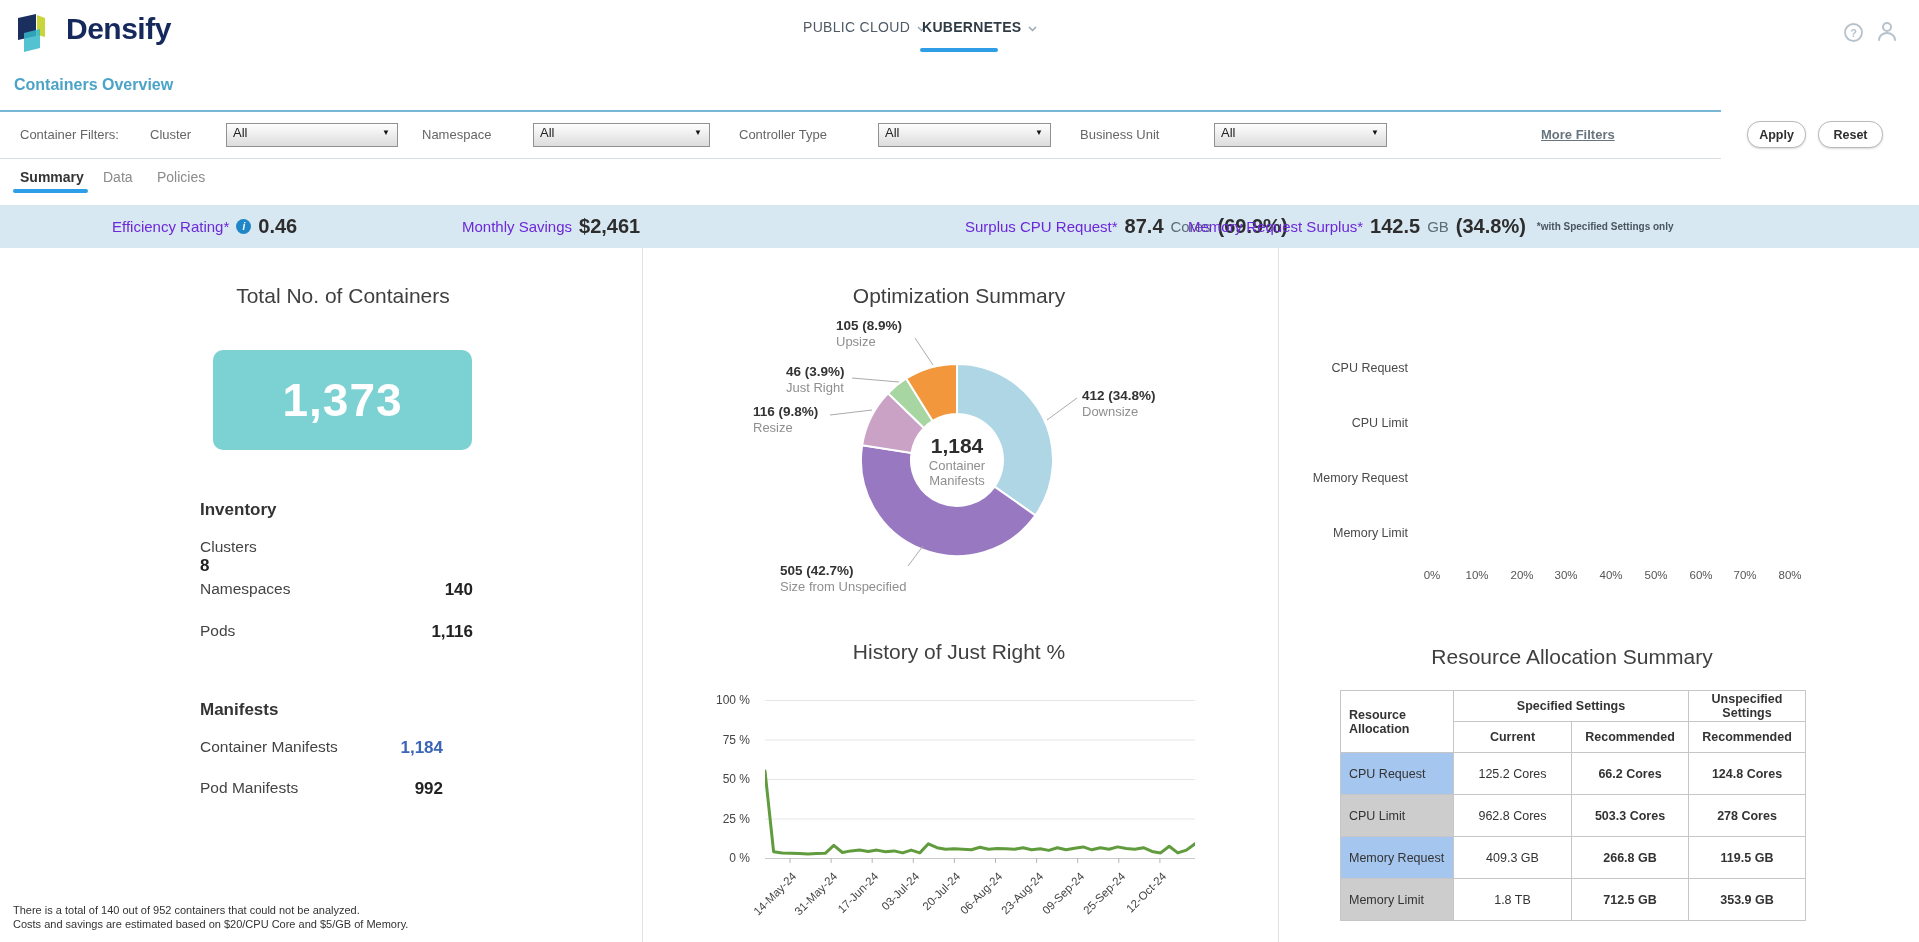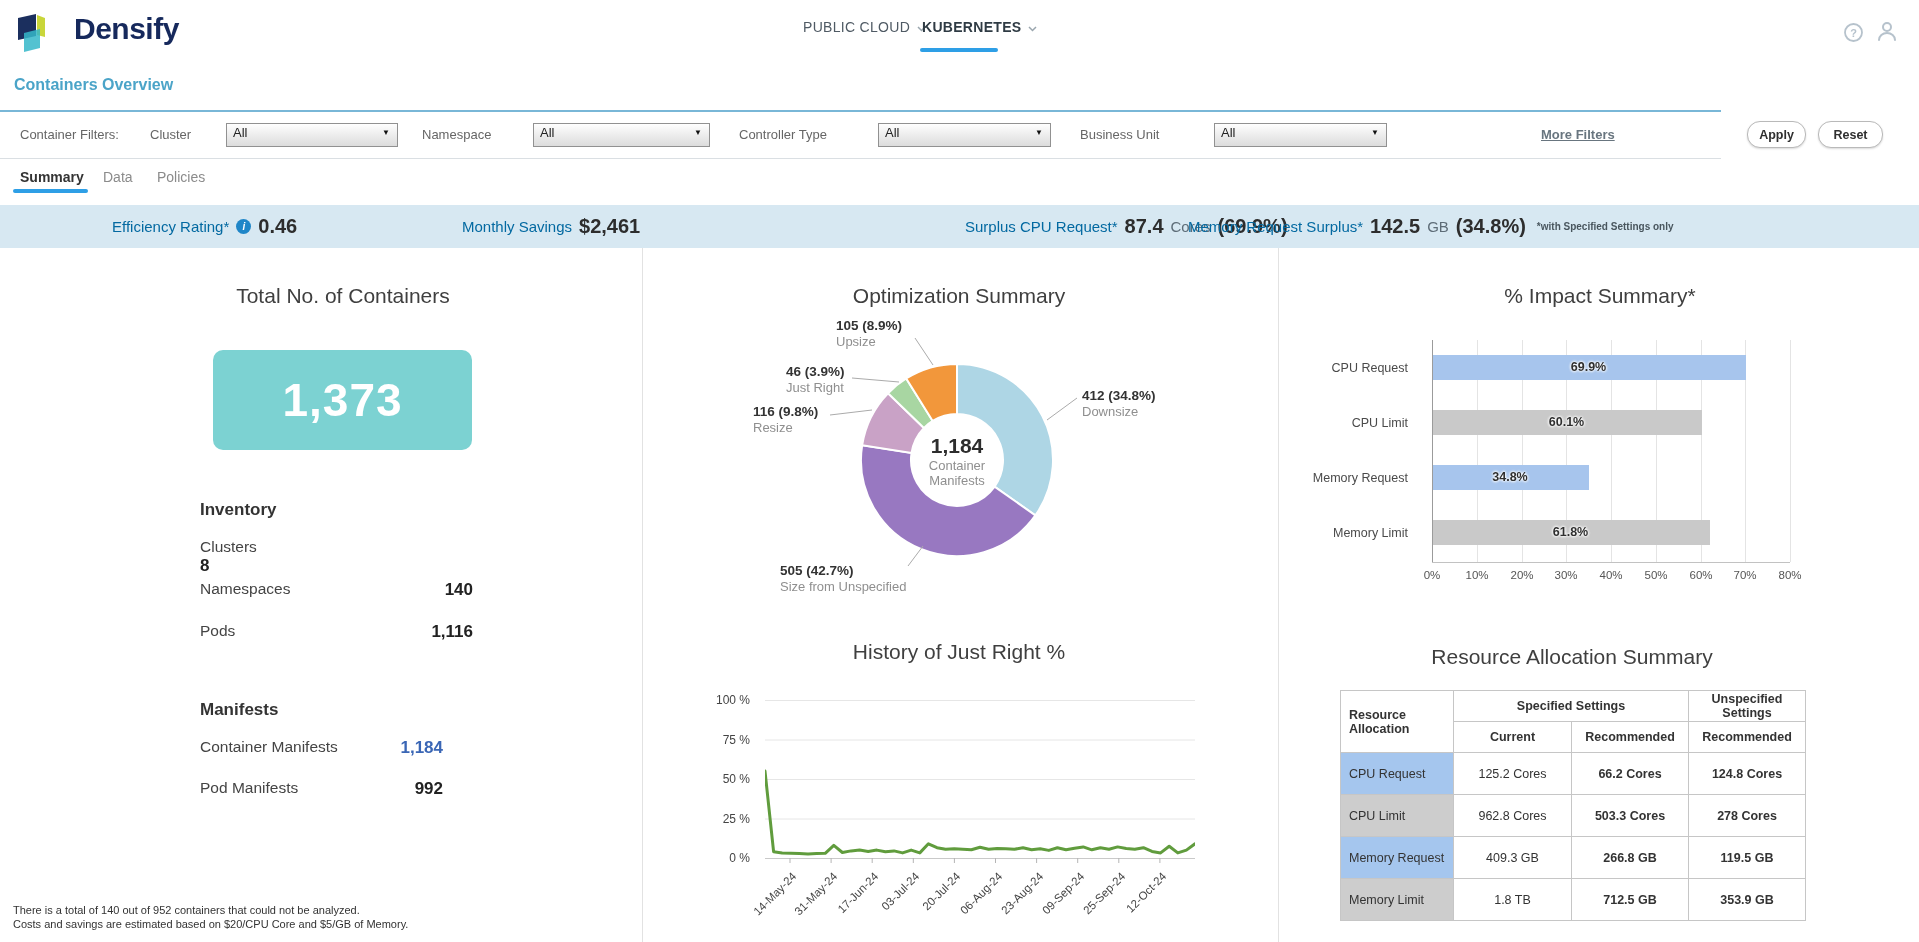--- a/index.html
+++ b/index.html
@@ -24,21 +24,21 @@
   .pill{border:1px solid #b9b9b9;border-radius:13px;background:#fff;box-shadow:0 1px 2px rgba(0,0,0,.15);
         font-size:12.5px;font-weight:bold;color:#2f2f2f;display:flex;align-items:center;justify-content:center;
         height:25px;cursor:pointer;font-family:"Liberation Sans",sans-serif;}
   
   .tab{font-size:14px;cursor:pointer;}
   .tab-active{font-weight:bold;color:#333;}
   .tab-idle{color:#8b8b8b;}
   
   .kpistrip{left:0;top:205px;width:1919px;height:43px;background:#d7e8f2;}
   .kpigroup{position:absolute;top:0;height:43px;display:flex;align-items:center;gap:7px;white-space:nowrap;}
-  .kpi-label{font-size:15px;color:#0369a1;}
+  .kpi-label{font-size:15px;color:#6d28d9;}
   .kpi-value{font-size:20px;font-weight:bold;color:#2d2d2d;}
   .kpi-unit{font-size:15px;color:#5d6c77;}
   .kpi-note{font-size:10px;font-weight:bold;color:#49565e;margin-left:4px;}
   .info-icon{width:15px;height:15px;border-radius:50%;background:#1f86c8;color:#fff;font-size:10px;
              font-weight:bold;font-style:italic;display:flex;align-items:center;justify-content:center;cursor:pointer;}
   
   .vdivider{position:absolute;top:248px;bottom:0;width:1px;background:#e2e2e2;}
   .sec-title{position:absolute;font-size:21px;color:#3f3f3f;text-align:center;}
   .totalbox{left:213px;top:350px;width:259px;height:100px;background:#7cd2d2;border-radius:10px;
             display:flex;align-items:center;justify-content:center;}
@@ -73,21 +73,21 @@
   #alloc-table .th-res{text-align:left;padding-left:8px;}
   #alloc-table td{height:39px;text-align:center;background:#fff;}
   #alloc-table td.row-label{text-align:left;padding-left:8px;}
   #alloc-table td.rec{font-weight:bold;}
 </style>
 </head>
 <body>
 
 <div id="app">
 
-  <div class="abs" style="left:14px;top:12px;display:flex;align-items:flex-start;gap:20px;">
+  <div class="abs" style="left:14px;top:12px;display:flex;align-items:flex-start;gap:12px;">
     <span>
       <svg width="40" height="42" viewBox="0 0 40 42">
         <polygon points="4,6 22,2 22,24 4,28" fill="#1b2f5e"></polygon>
         <polygon points="23,3 31,6 31,25 23,23" fill="#c9d63a"></polygon>
         <polygon points="10,21 26,17 26,36 10,40" fill="#35b7c9" opacity="0.85"></polygon>
       </svg>
     </span>
     <span class="brand-text">Densify</span>
   </div>
 
@@ -297,45 +297,25 @@
       <div class="xlab" style="left: 7.2px; top: 2px;">17-Jun-24</div>
       <div class="xlab" style="left: 48.3px; top: 2px;">03-Jul-24</div>
       <div class="xlab" style="left: 89.4px; top: 2px;">20-Jul-24</div>
       <div class="xlab" style="left: 130.5px; top: 2px;">06-Aug-24</div>
       <div class="xlab" style="left: 171.6px; top: 2px;">23-Aug-24</div>
       <div class="xlab" style="left: 212.7px; top: 2px;">09-Sep-24</div>
       <div class="xlab" style="left: 253.8px; top: 2px;">25-Sep-24</div>
       <div class="xlab" style="left: 294.9px; top: 2px;">12-Oct-24</div>
     </div>
 
-  <div class="sec-title" style="left:1290px;top:284px;width:620px;">% Impact Summary*</div>
   <div id="impact-cats" class="abs" style="left:1290px;top:340px;width:130px;height:222px;">
       <div class="bar-cat" style="top: 21px;">CPU Request</div>
       <div class="bar-cat" style="top: 76px;">CPU Limit</div>
       <div class="bar-cat" style="top: 131px;">Memory Request</div>
       <div class="bar-cat" style="top: 186px;">Memory Limit</div>
-    </div>
-  <div id="impact-plot" class="abs" style="left:1432px;top:340px;width:358px;height:222px;border-bottom:1px solid #c2c2c2;">
-      <div class="vgrid vgrid0" style="left: 0px;"></div>
-      <div class="vgrid" style="left: 45px;"></div>
-      <div class="vgrid" style="left: 90px;"></div>
-      <div class="vgrid" style="left: 134px;"></div>
-      <div class="vgrid" style="left: 179px;"></div>
-      <div class="vgrid" style="left: 224px;"></div>
-      <div class="vgrid" style="left: 269px;"></div>
-      <div class="vgrid" style="left: 313px;"></div>
-      <div class="vgrid" style="left: 358px;"></div>
-      <div class="hbar" style="top: 15px; width: 313px; background: rgb(167, 197, 237);"></div>
-      <div class="bar-value" style="left: 126.5px; top: 20px;">69.9%</div>
-      <div class="hbar" style="top: 70px; width: 269px; background: rgb(201, 201, 201);"></div>
-      <div class="bar-value" style="left: 104.5px; top: 75px;">60.1%</div>
-      <div class="hbar" style="top: 125px; width: 156px; background: rgb(167, 197, 237);"></div>
-      <div class="bar-value" style="left: 48px; top: 130px;">34.8%</div>
-      <div class="hbar" style="top: 180px; width: 277px; background: rgb(201, 201, 201);"></div>
-      <div class="bar-value" style="left: 108.5px; top: 185px;">61.8%</div>
     </div>
   <div id="impact-xticks" class="abs" style="left:1432px;top:569px;width:358px;height:16px;">
       <div class="impact-xtick" style="left: -20px;">0%</div>
       <div class="impact-xtick" style="left: 25px;">10%</div>
       <div class="impact-xtick" style="left: 70px;">20%</div>
       <div class="impact-xtick" style="left: 114px;">30%</div>
       <div class="impact-xtick" style="left: 159px;">40%</div>
       <div class="impact-xtick" style="left: 204px;">50%</div>
       <div class="impact-xtick" style="left: 249px;">60%</div>
       <div class="impact-xtick" style="left: 293px;">70%</div>

